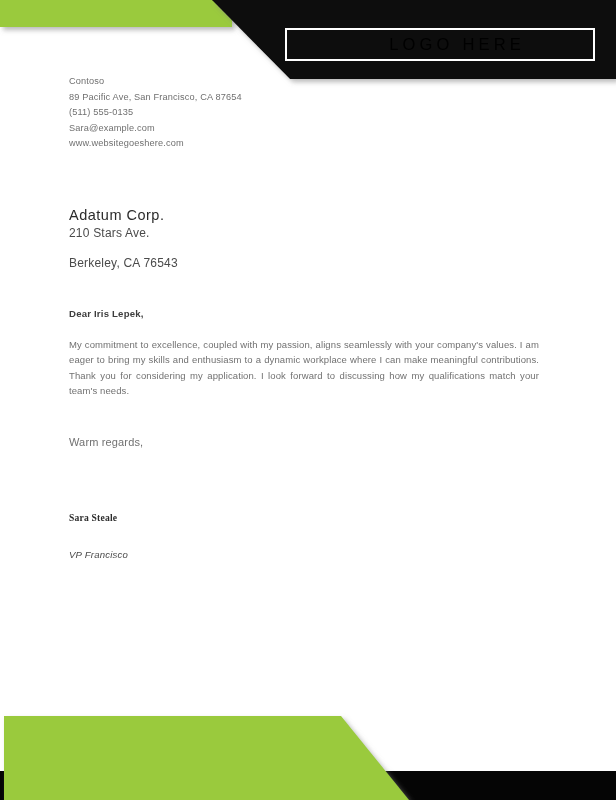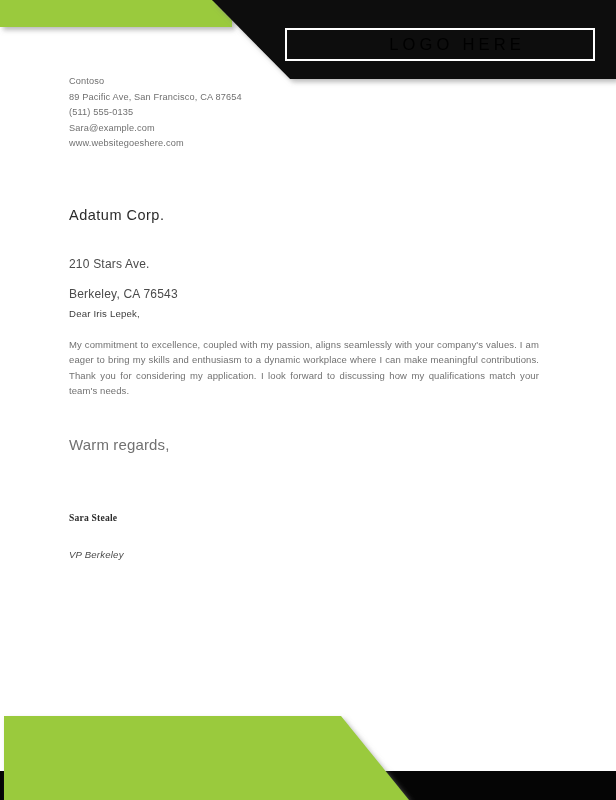--- a/index.html
+++ b/index.html
@@ -70,53 +70,53 @@
     position: absolute;
     left: 69px;
     top: 207px;
     width: 320px;
     color: #3a3a3a;
   }
   #recipient-name {
     font-size: 14.5px;
     letter-spacing: 0.5px;
     color: #2b2b2b;
-    margin-bottom: 34px;
+    margin-bottom: 3px;
   }
   #recipient-block .addr {
     font-size: 12px;
     color: #4a4a4a;
     letter-spacing: 0.2px;
     margin-bottom: 16px;
   }
 
   #letter-body {
     position: absolute;
     left: 69px;
     top: 308px;
     width: 470px;
     color: #6b6b6b;
   }
   #salutation {
     font-size: 9.6px;
-    font-weight: normal;
+    font-weight: bold;
     color: #3d3d3d;
     letter-spacing: 0.2px;
     margin-bottom: 18px;
   }
   #letter-body .para {
     font-size: 9.5px;
     line-height: 15.4px;
     letter-spacing: 0.1px;
     text-align: justify;
     margin-bottom: 15px;
     color: #717171;
   }
   #closing {
-    font-size: 15px;
+    font-size: 11px;
     color: #717171;
     letter-spacing: 0.15px;
     margin-top: 37px;
   }
 
   #signature-block {
     position: absolute;
     left: 69px;
     top: 512px;
     width: 300px;
@@ -176,16 +176,16 @@
   </div>
 
   <div id="letter-body">
     <div id="salutation">Dear Iris Lepek,</div>
     <div class="para">My commitment to excellence, coupled with my passion, aligns seamlessly with your company's values. I am eager to bring my skills and enthusiasm to a dynamic workplace where I can make meaningful contributions. Thank you for considering my application. I look forward to discussing how my qualifications match your team's needs.</div>
     <div id="closing">Warm regards,</div>
   </div>
 
   <div id="signature-block">
     <div id="signer-name">Sara Steale</div>
-    <div id="signer-title">VP Berkeley</div>
+    <div id="signer-title">VP Francisco</div>
   </div>
 
 </div>
 
 </body></html>

